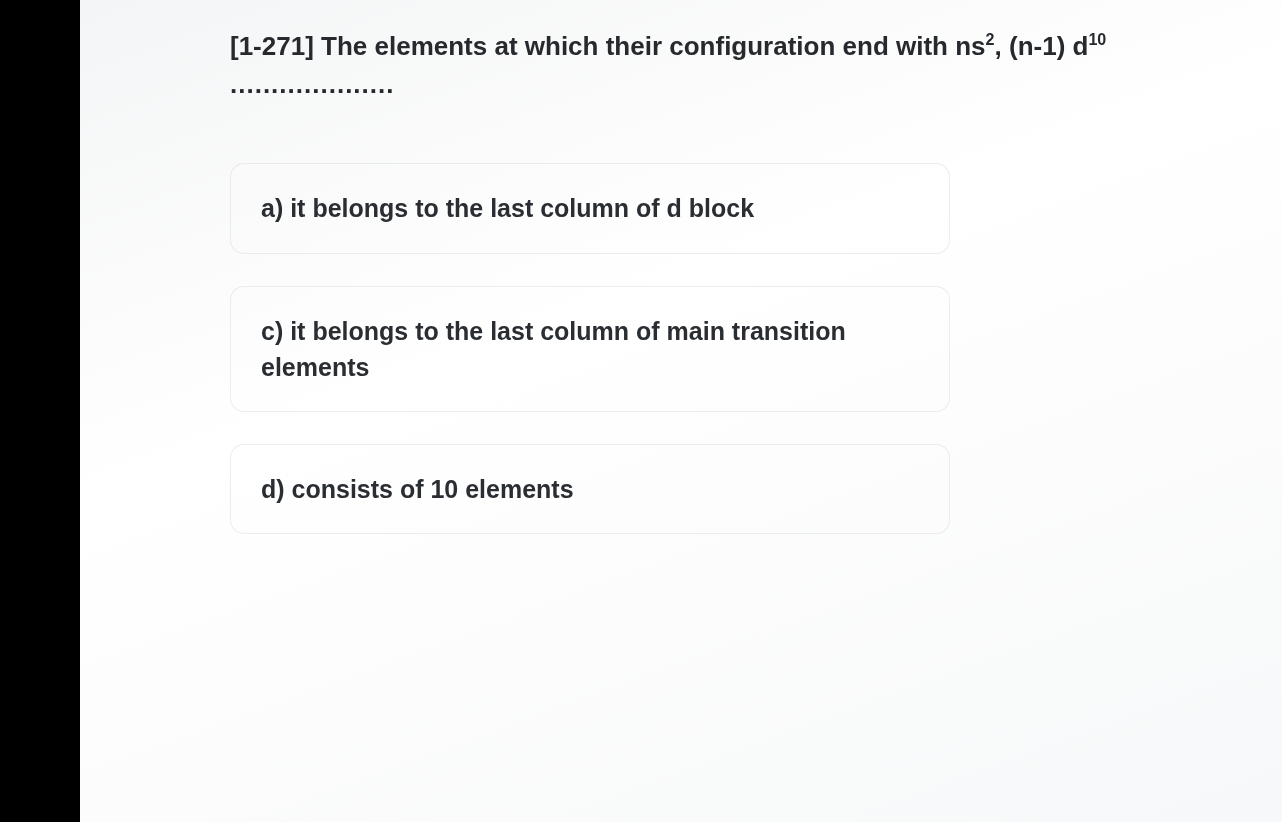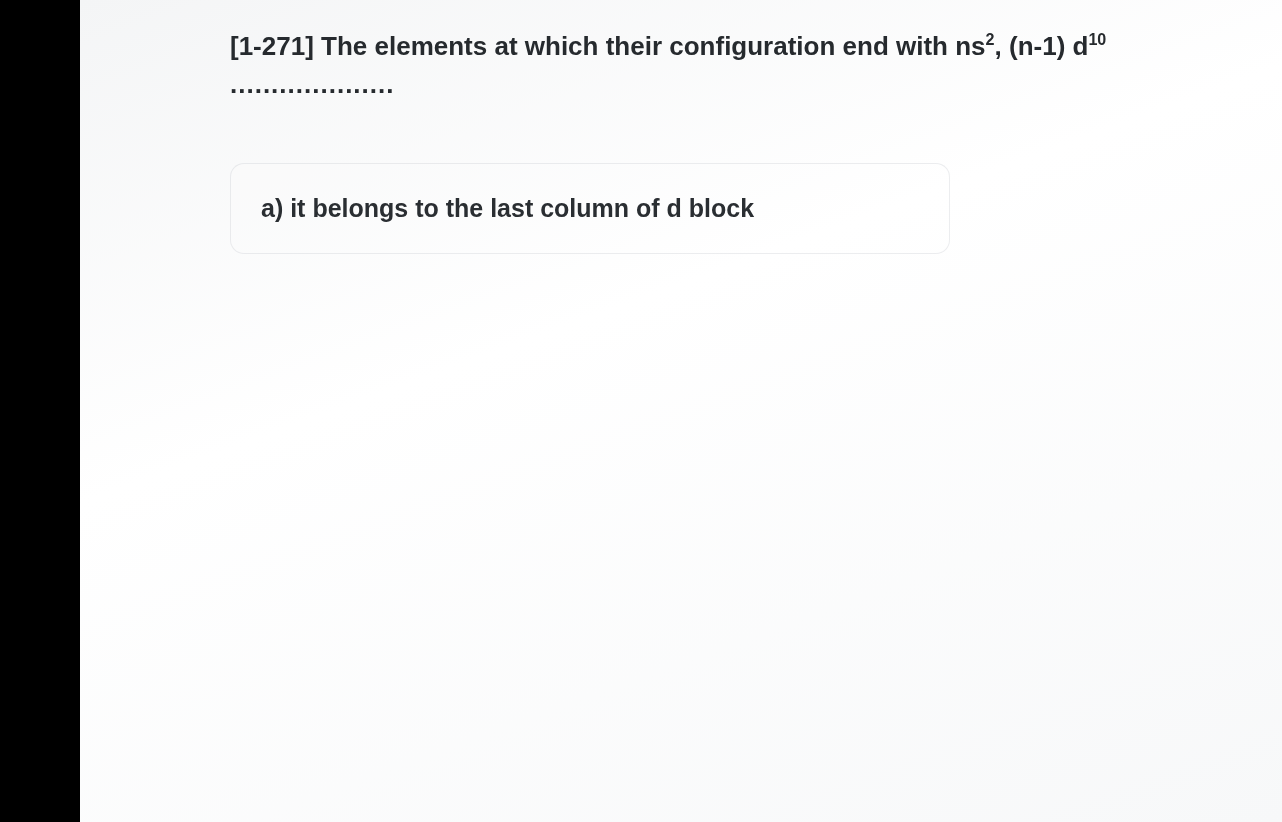--- a/index.html
+++ b/index.html
@@ -64,15 +64,21 @@
 <div class="page">
 
   <div class="question">
     <span>[1-271]</span><span> The elements at which their configuration end with ns</span><sup>2</sup><span>, (n-1) d</span><sup>10</sup><span> </span><span class="dots">....................</span>
   </div>
 
   <div class="options">
     <div class="option">
       <span>a) it belongs to the last column of d block</span>
     </div>
+    <div class="option">
+      <span>c) it belongs to the last column of main transition elements</span>
+    </div>
+    <div class="option">
+      <span>d) consists of 10 elements</span>
+    </div>
   </div>
 
 </div>
 
 </body></html>

